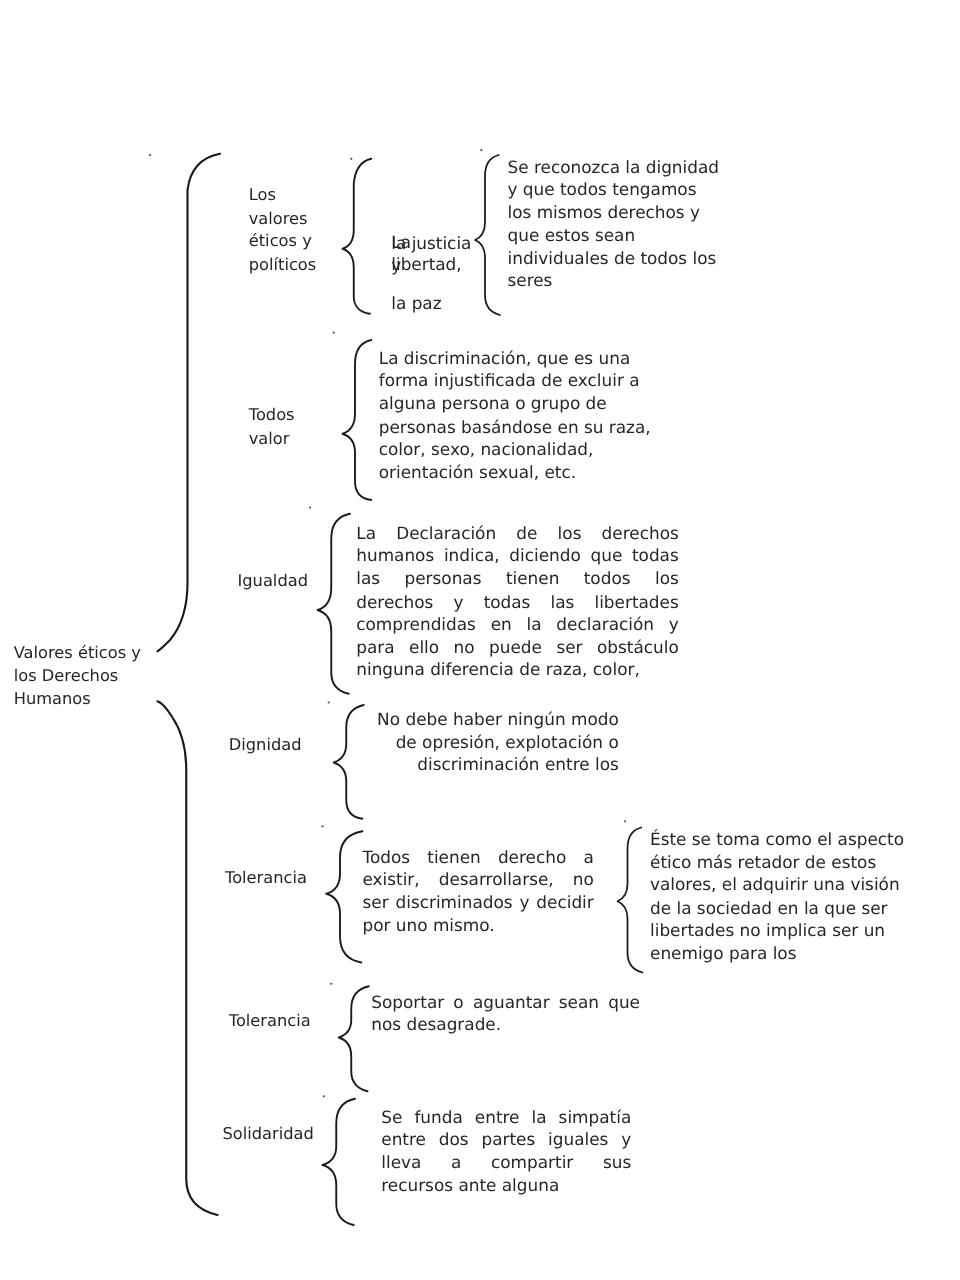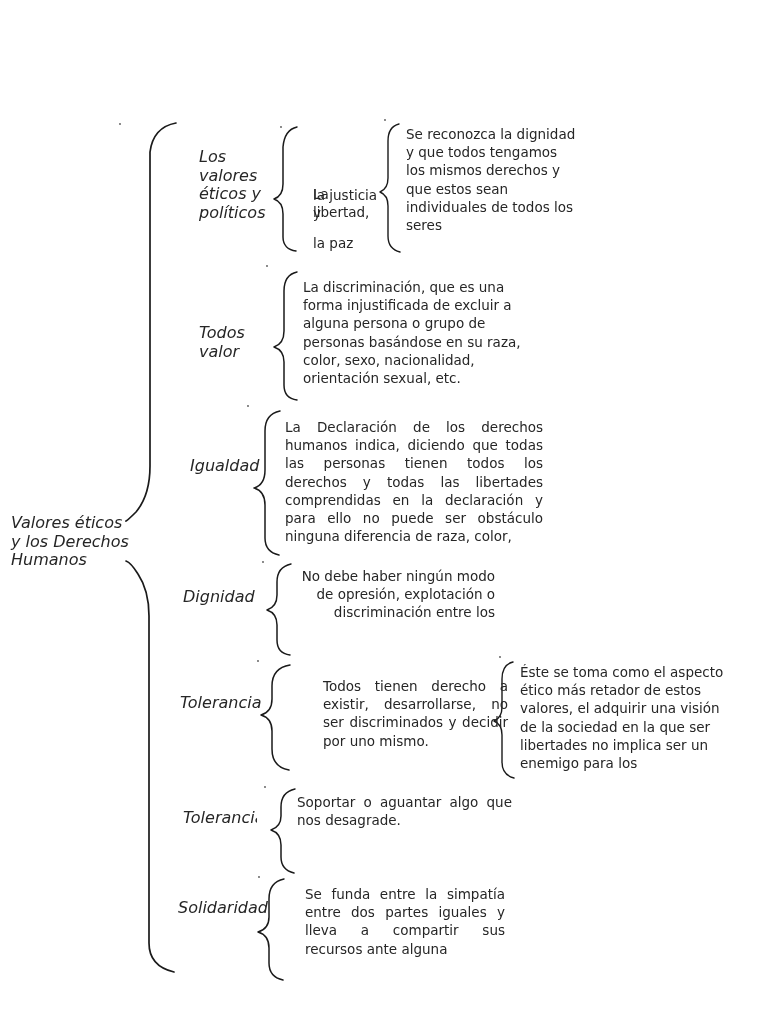--- a/index.html
+++ b/index.html
@@ -44,23 +44,22 @@
 
   
   .txt {
     position: absolute;
     font-size: 13.5px;
     line-height: 18px;
     color: #262626;
     white-space: pre-line;
   }
   .txt-label {
-    font-size: 16px;
+    font-size: 13px;
     line-height: 18.5px;
-    font-style: italic;
   }
   .txt-body {
     font-size: 13.5px;
     line-height: 18.2px;
   }
   .justify { text-align: justify; text-align-last: left; }
   .clip-line {
     overflow: hidden;
   }
 
@@ -93,21 +92,21 @@
   }
 
   #text-declaracion {
     left: 285px; top: 418px; width: 258px;
     height: 130px;
   }
 
   #text-opresion { left: 285px; top: 567px; width: 210px; text-align: right; }
 
   #text-pluralismo-body {
-    left: 290px; top: 677px; width: 185px; margin-left: 33px;
+    left: 290px; top: 677px; width: 185px;
   }
 
   #text-este { left: 520px; top: 663px; width: 218px; height: 112px; }
 
   #text-soportar { left: 297px; top: 793px; width: 215px; }
 
   #text-solidaridad-body {
     left: 305px; top: 885px; width: 200px;
     height: 76px;
   }
@@ -240,19 +239,19 @@
   <div class="txt txt-body" id="text-opresion">No debe haber ningún modo de opresión, explotación o discriminación entre los</div>
 
   <div class="txt txt-label" id="label-pluralismo">Tolerancia</div>
 
   <div class="txt txt-body justify" id="text-pluralismo-body">Todos tienen derecho a existir, desarrollarse, no ser discriminados y decidir por uno mismo.</div>
 
   <div class="txt txt-body clip-line" id="text-este">Éste se toma como el aspecto ético más retador de estos valores, el adquirir una visión de la sociedad en la que ser libertades no implica ser un enemigo para los</div>
 
   <div class="txt txt-label clip-line" id="label-tolerancia">Tolerancia</div>
 
-  <div class="txt txt-body justify" id="text-soportar">Soportar o aguantar algo que nos desagrade.</div>
+  <div class="txt txt-body justify" id="text-soportar">Soportar o aguantar sean que nos desagrade.</div>
 
   <div class="txt txt-label" id="label-solidaridad">Solidaridad</div>
 
   <div class="txt txt-body justify clip-line" id="text-solidaridad-body">Se funda entre la simpatía entre dos partes iguales y lleva a compartir sus recursos ante alguna</div>
 
 </div>
 
 </body></html>

